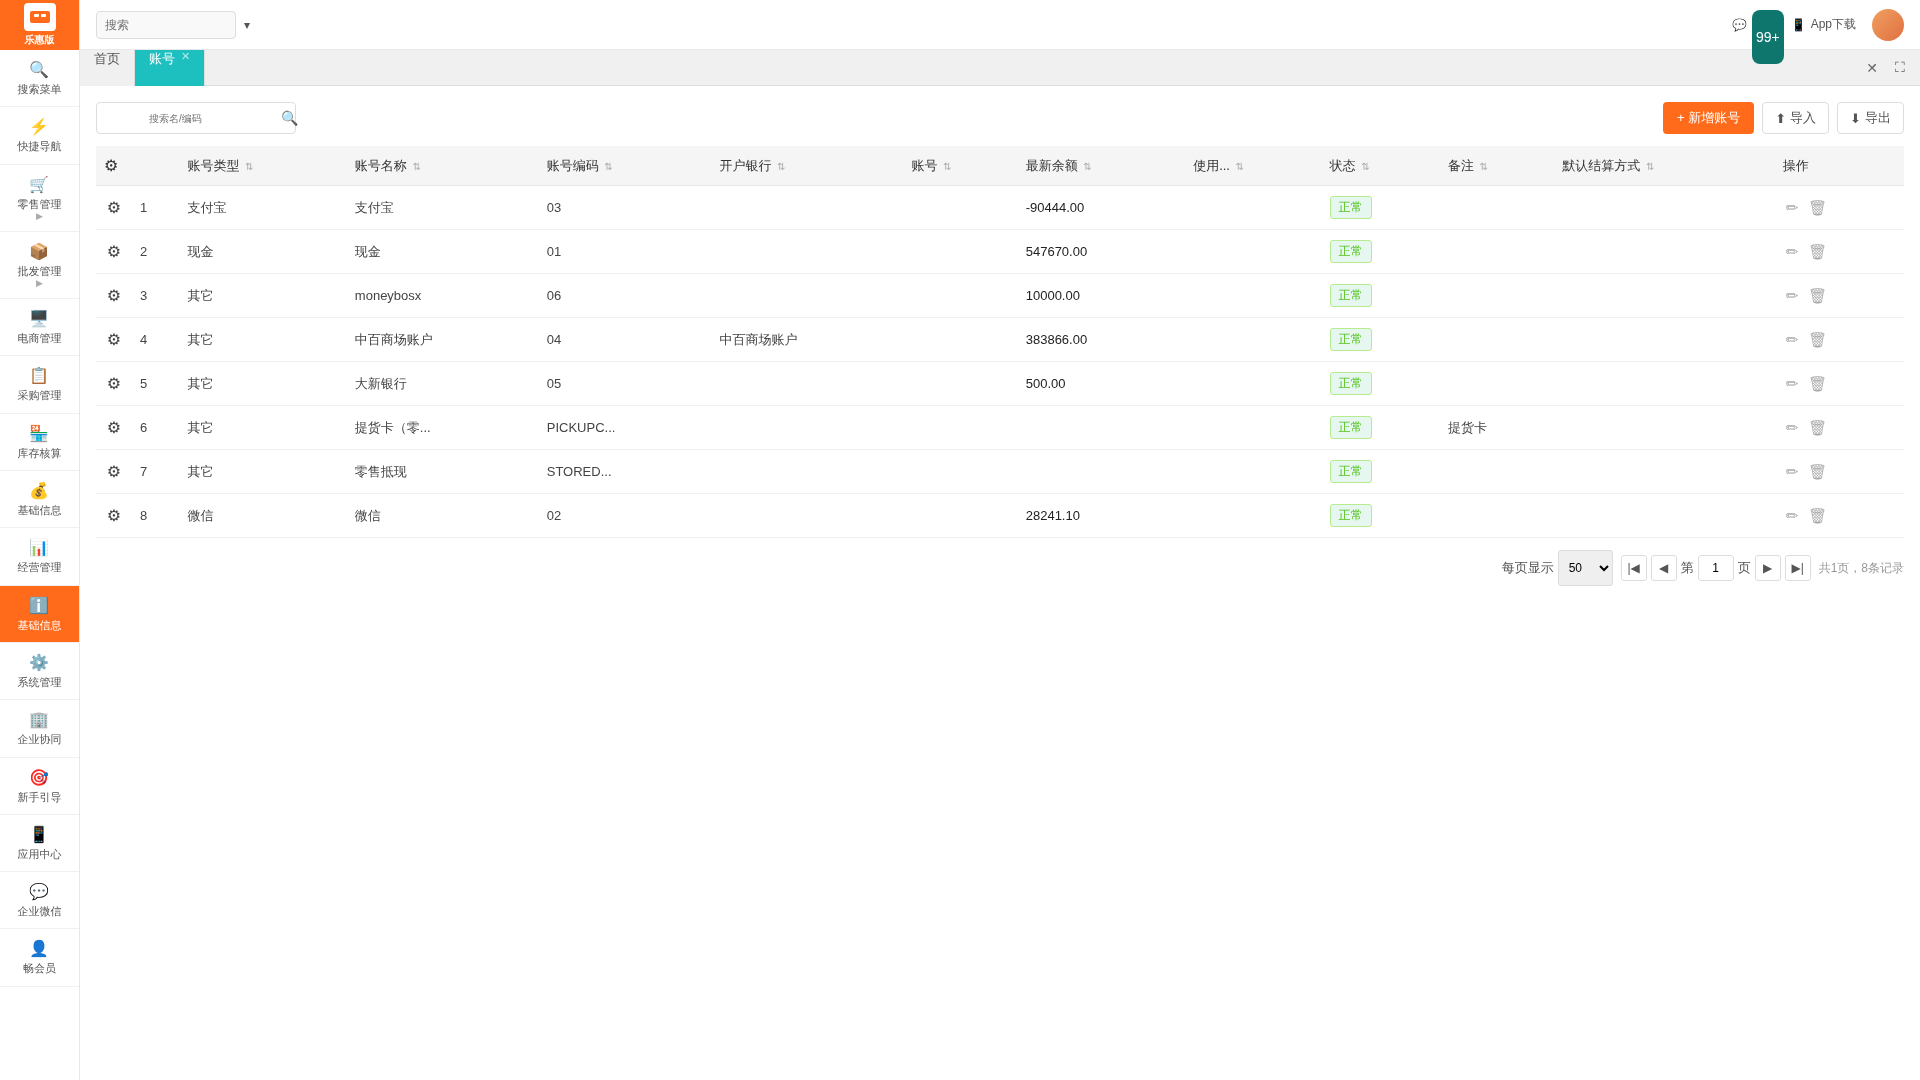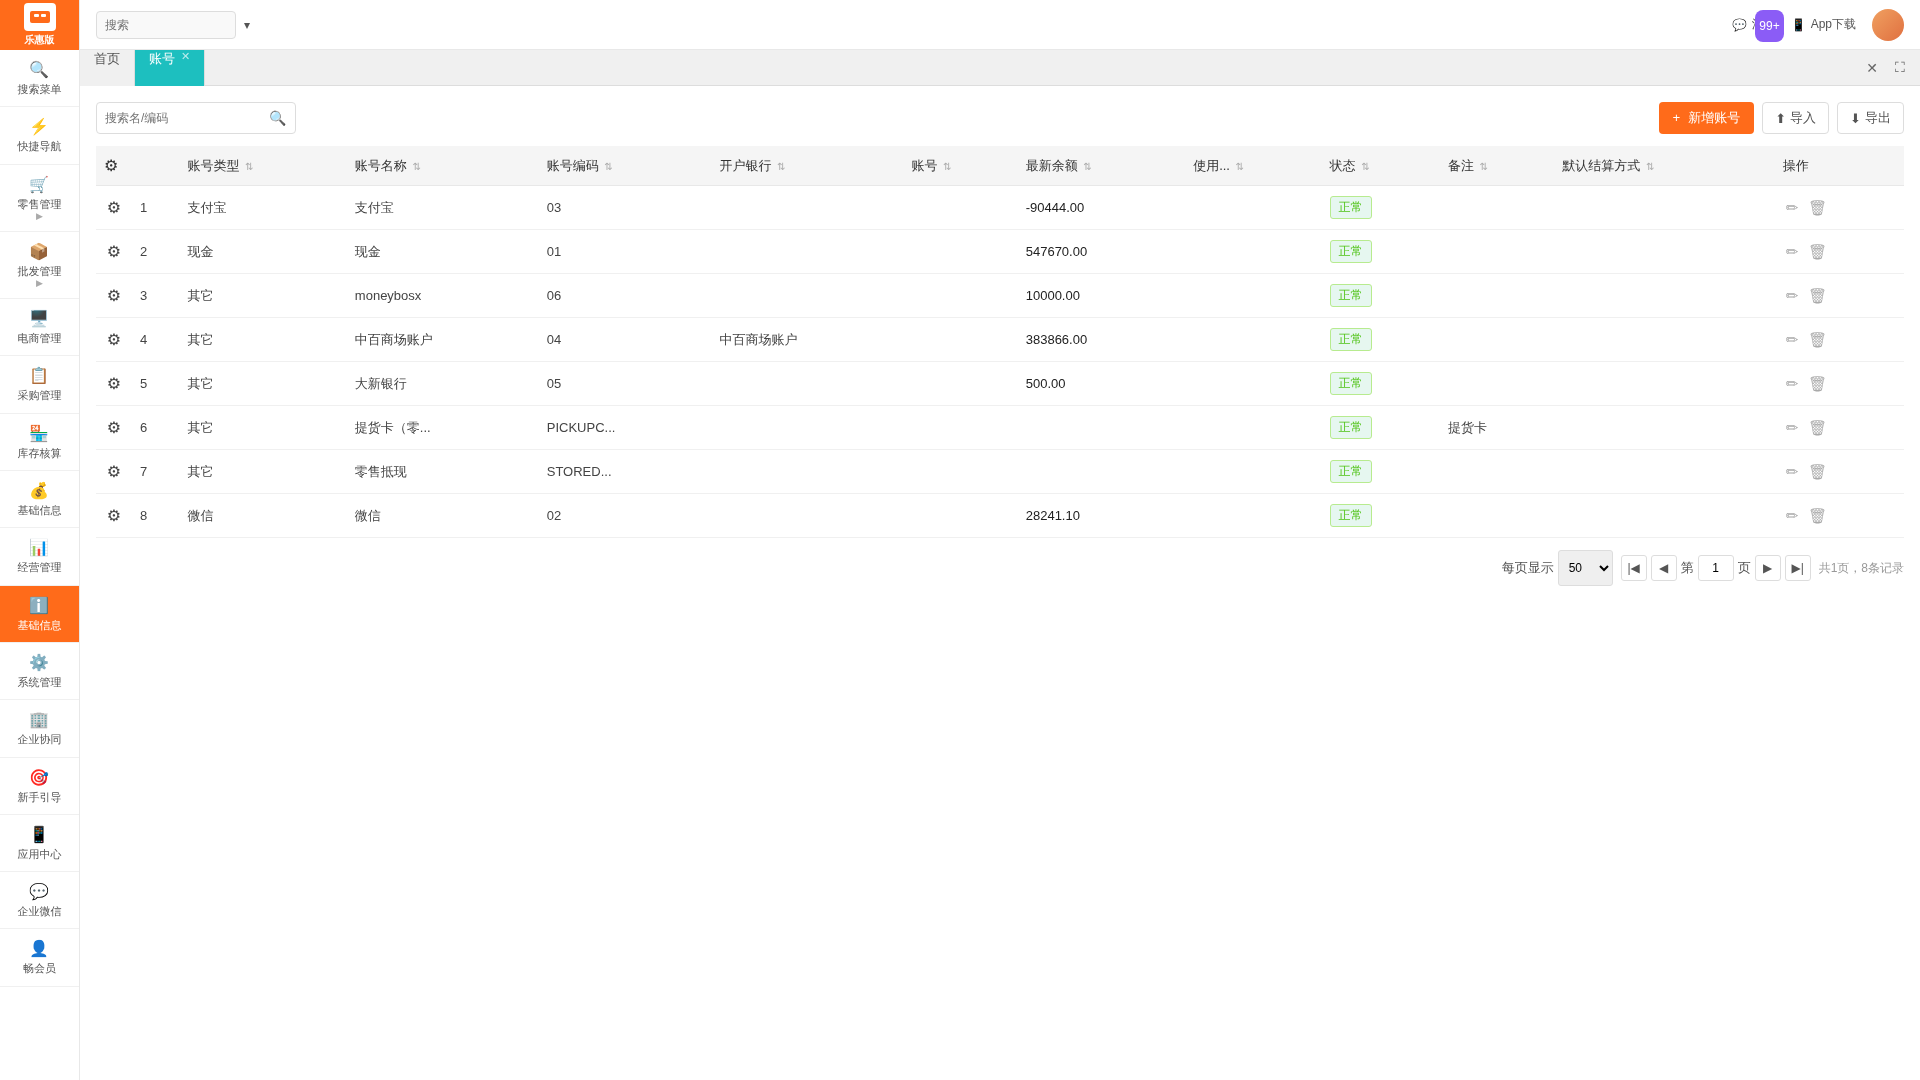--- a/index.html
+++ b/index.html
@@ -107,25 +107,25 @@
     .topbar-msg {
       display: flex;
       align-items: center;
       gap: 4px;
       font-size: 12px;
       color: #555;
       cursor: pointer;
       position: relative;
     }
     .badge {
-      background: #8b5cf6;
+      background: #0f766e;
       color: white;
-      font-size: 12px;
+      font-size: 14px;
       border-radius: 8px;
-      padding: 9px 4px;
+      padding: 19px 4px;
       position: absolute;
       top: -6px;
       right: -8px;
     }
     .topbar-app {
       display: flex;
       align-items: center;
       gap: 4px;
       font-size: 12px;
       color: #555;
@@ -233,21 +233,20 @@
       color: white;
       border: none;
       border-radius: 4px;
       padding: 0 14px;
       height: 32px;
       font-size: 13px;
       cursor: pointer;
       display: flex;
       align-items: center;
       gap: 4px;
-      font-family: Liberation Mono, monospace;
     }
     .btn-outline {
       background: #fff;
       color: #555;
       border: 1px solid #ddd;
       border-radius: 4px;
       padding: 0 12px;
       height: 32px;
       font-size: 13px;
       cursor: pointer;
@@ -496,21 +495,21 @@
     <div class="tab-actions">
       <div class="tab-action-btn">✕</div>
       <div class="tab-action-btn">⛶</div>
     </div>
   </div>
 
   <div class="content">
 
     <div class="toolbar">
       <div class="search-input-wrap">
-        <input class="search-input" placeholder="搜索名/编码" style="border: none; outline: none; font-size: 12px; flex: 1 1 0%; color: rgb(153, 153, 153); background: transparent;">
+        <input class="search-input" placeholder="搜索名/编码" style="border: none; outline: none; font-size: 10px; flex: 1 1 0%; color: rgb(153, 153, 153); background: transparent; margin-left: 44px;">
         <span class="search-icon-btn">🔍</span>
       </div>
       <div class="toolbar-right">
         <button class="btn-primary">+ 新增账号</button>
         <button class="btn-outline">
           <span>⬆</span>
           <span>导入</span>
         </button>
         <button class="btn-outline">
           <span>⬇</span>

